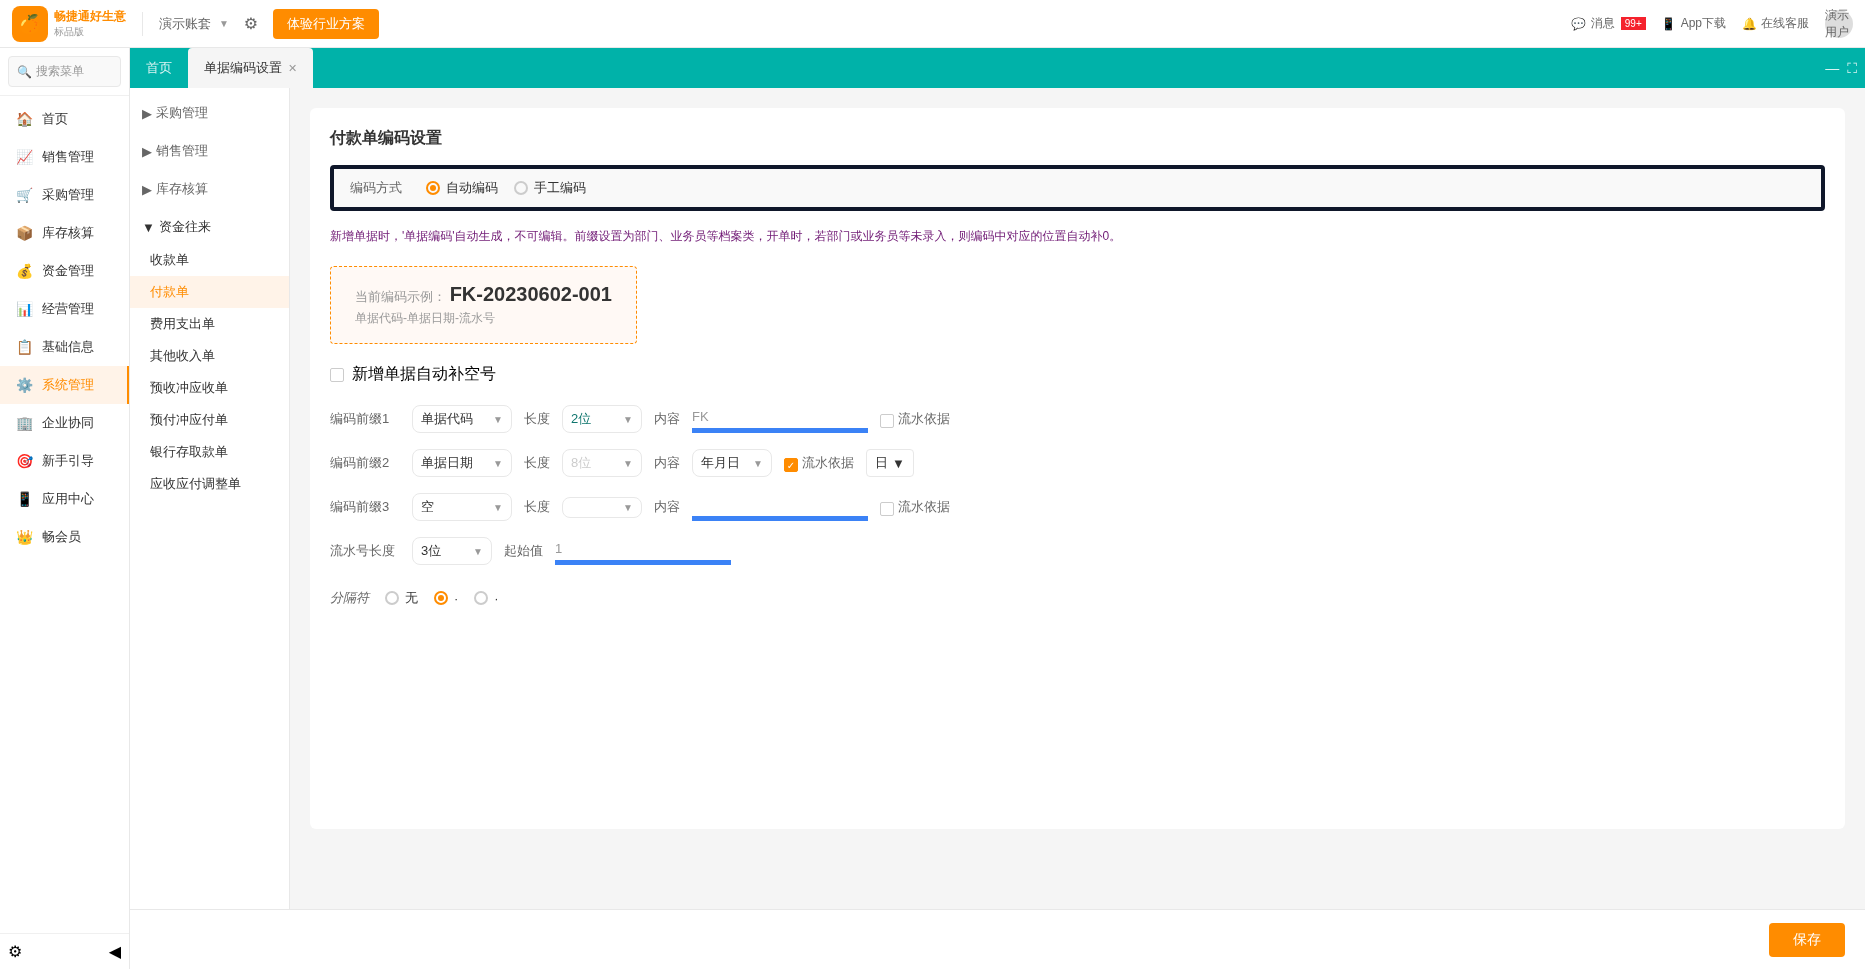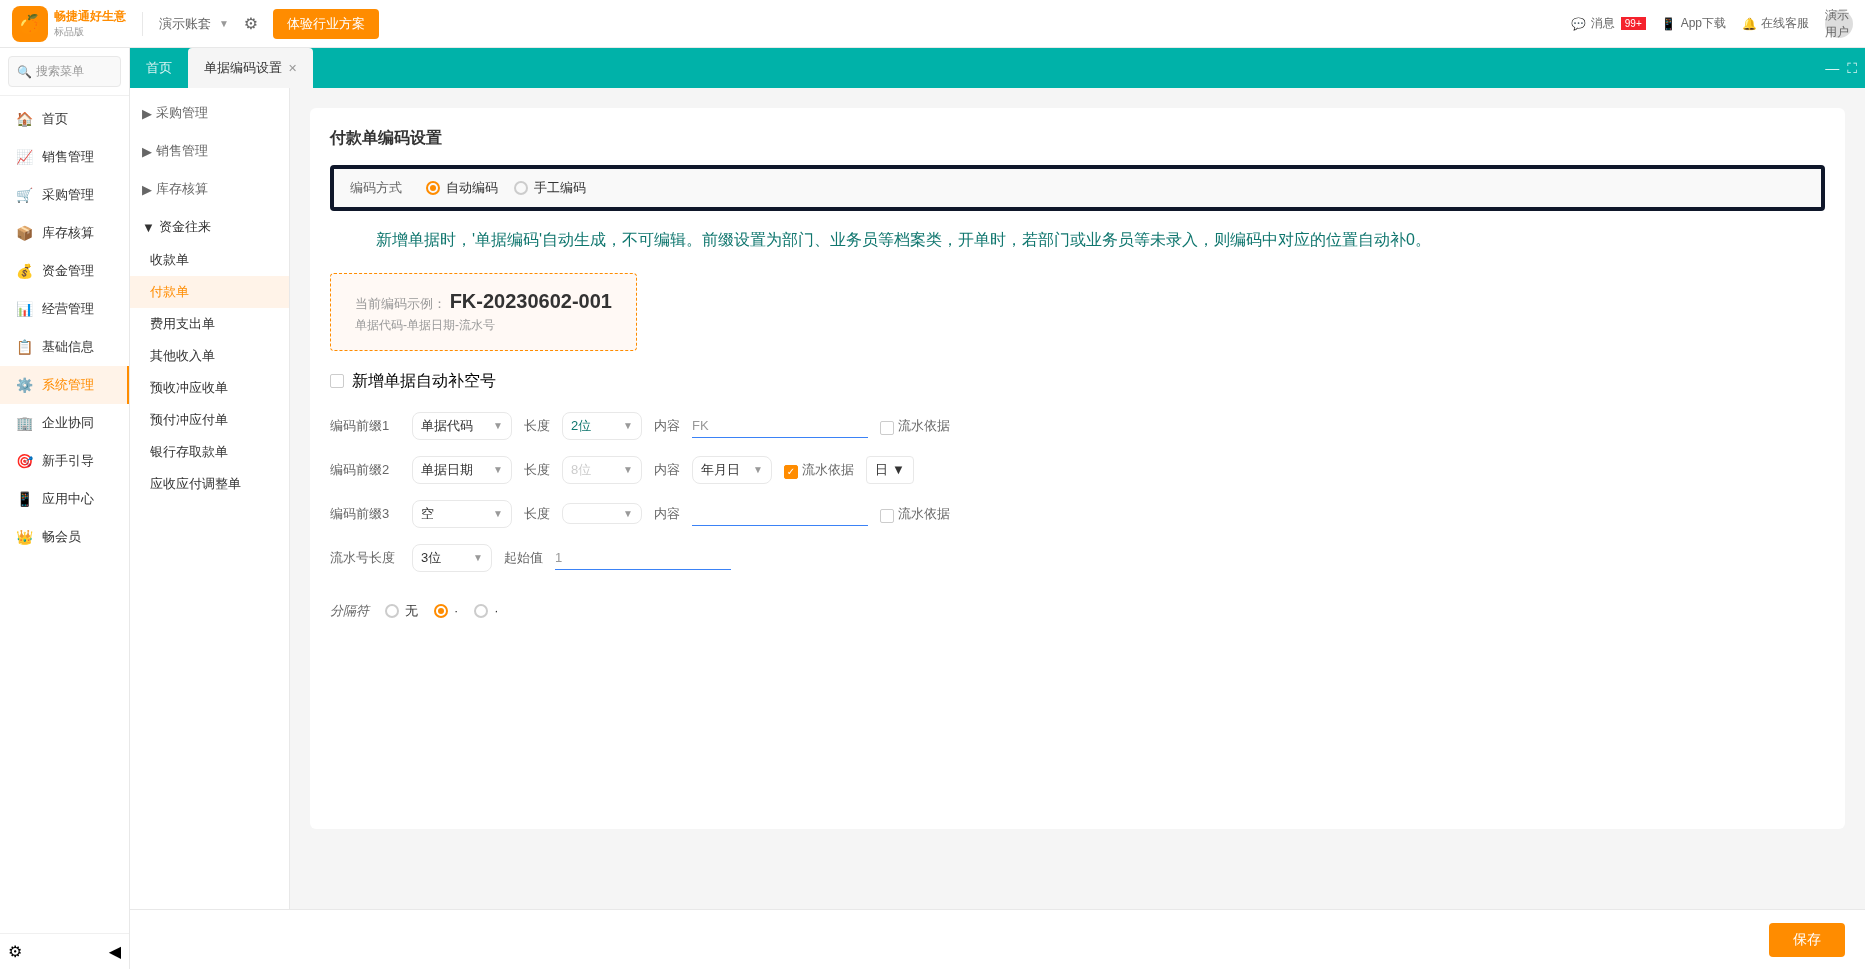--- a/index.html
+++ b/index.html
@@ -345,25 +345,24 @@
     .radio-circle.checked::after {
       content: '';
       width: 6px;
       height: 6px;
       border-radius: 50%;
       background: #ff8c00;
     }
 
     
     .info-text {
-      font-size: 16px;
-      color: #0f766e;
+      font-size: 12px;
+      color: #701a75;
       margin-bottom: 20px;
       line-height: 1.6;
-      margin-left: 46px;
     }
 
     
     .preview-box {
       border: 1px dashed #ff8c00;
       background: #fff9f5;
       border-radius: 4px;
       padding: 16px 24px;
       display: inline-block;
       margin-bottom: 20px;
@@ -429,41 +428,41 @@
       font-size: 13px;
       color: #333;
     }
     .config-select .caret { font-size: 10px; color: #999; margin-left: auto; }
     .config-text {
       font-size: 13px;
       color: #666;
     }
     .config-content-input {
       border: none;
-      border-bottom: 1px solid #3b82f6;
+      border-bottom: 5px solid #3b82f6;
       padding: 4px 0;
       font-size: 13px;
       color: #999;
       min-width: 80px;
       background: transparent;
     }
     .checkbox-inline {
       display: flex;
       align-items: flex-end;
       gap: 4px;
       font-size: 13px;
       color: #666;
     }
 
     
     .serial-row {
       display: flex;
       align-items: center;
       gap: 12px;
-      margin-bottom: 30px;
+      margin-bottom: 24px;
     }
 
     
     .separator-row {
       display: flex;
       align-items: center;
       gap: 16px;
       margin-bottom: 20px;
     }
     .separator-label {

